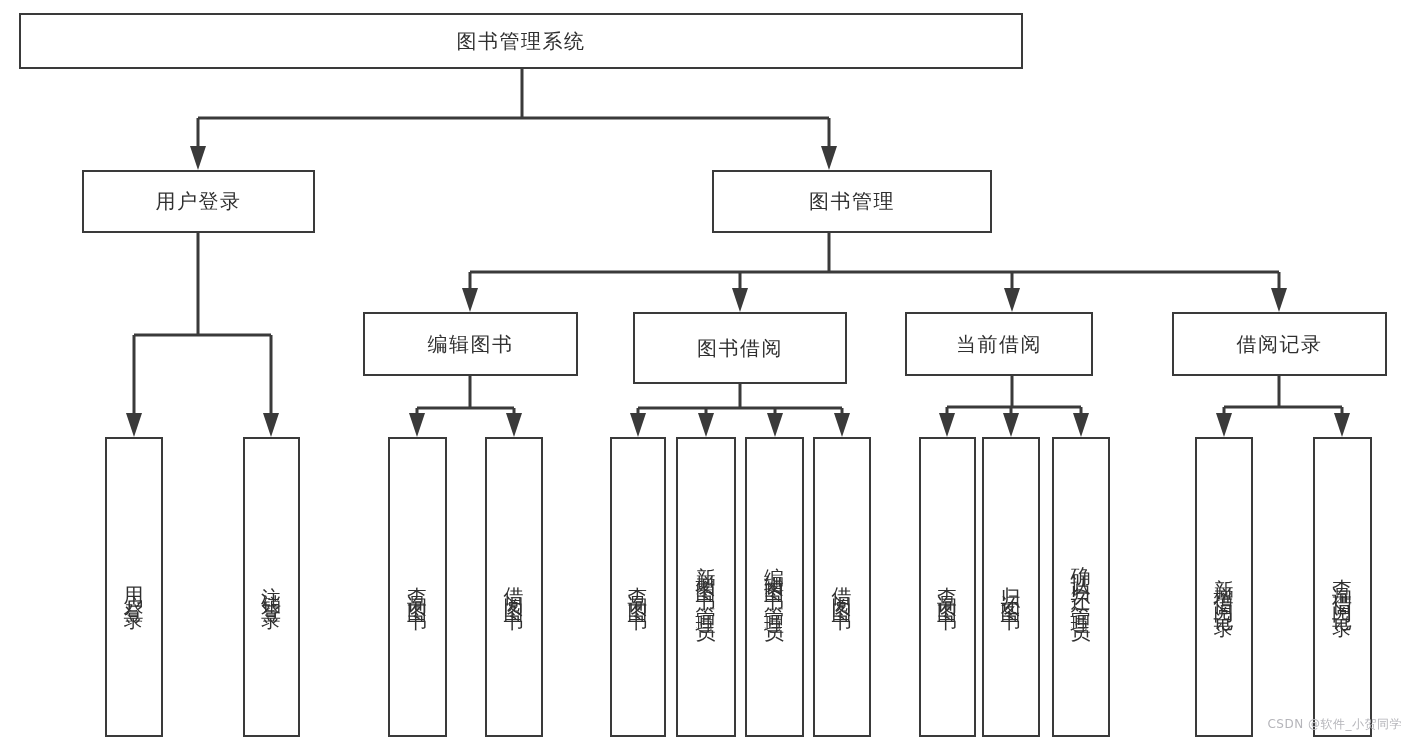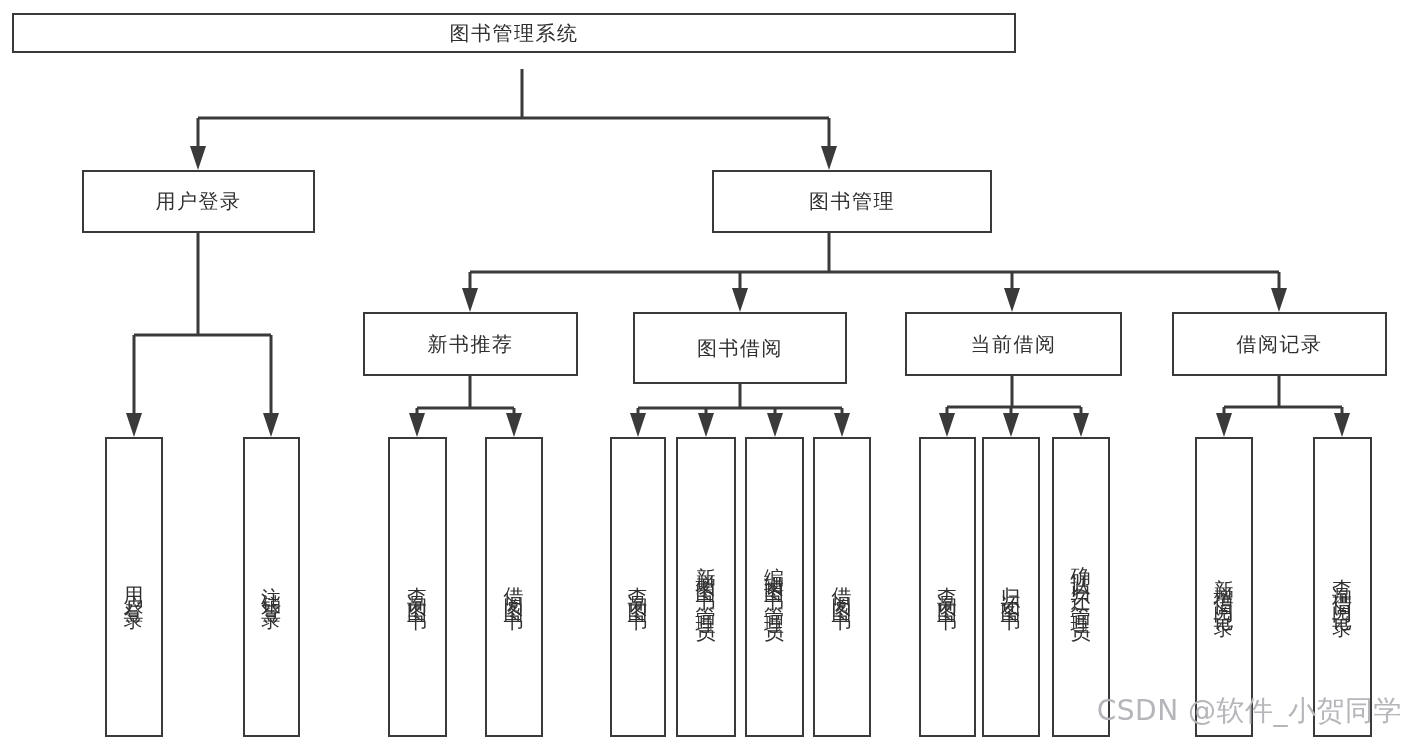--- a/index.html
+++ b/index.html
@@ -40,23 +40,23 @@
   .vtext {
     writing-mode: vertical-rl;
     text-orientation: mixed;
     font-size: 20px;
     line-height: 1;
     letter-spacing: 8px;
     color: #303030;
   }
   #watermark {
     position: absolute;
-    top: 692px;
+    top: 716px;
     right: 3px;
-    font-size: 28px;
+    font-size: 12px;
     color: #b5b5ba;
     letter-spacing: 0.5px;
     white-space: nowrap;
     z-index: 5;
     margin-left: 48px;
   }
 </style>
 </head>
 <body>
 
@@ -102,38 +102,38 @@
 
       <polygon points="939,413 955,413 947,437"></polygon>
       <polygon points="1003,413 1019,413 1011,437"></polygon>
       <polygon points="1073,413 1089,413 1081,437"></polygon>
 
       <polygon points="1216,413 1232,413 1224,437"></polygon>
       <polygon points="1334,413 1350,413 1342,437"></polygon>
     </g>
   </svg>
 
-  <div class="box" style="left:12px;top:13px;width:1004px;height:40px">
+  <div class="box" style="left:19px;top:13px;width:1004px;height:56px">
     <span class="hlabel">图书管理系统</span>
   </div>
 
   <div class="box" style="left:82px;top:170px;width:233px;height:63px">
     <span class="hlabel">用户登录</span>
   </div>
   <div class="box" style="left:712px;top:170px;width:280px;height:63px">
     <span class="hlabel">图书管理</span>
   </div>
 
   <div class="box" style="left:363px;top:312px;width:215px;height:64px">
-    <span class="hlabel">新书推荐</span>
+    <span class="hlabel">编辑图书</span>
   </div>
   <div class="box" style="left:633px;top:312px;width:214px;height:72px">
     <span class="hlabel">图书借阅</span>
   </div>
-  <div class="box" style="left:905px;top:312px;width:217px;height:64px">
+  <div class="box" style="left:905px;top:312px;width:188px;height:64px">
     <span class="hlabel">当前借阅</span>
   </div>
   <div class="box" style="left:1172px;top:312px;width:215px;height:64px">
     <span class="hlabel">借阅记录</span>
   </div>
 
   <div class="box" style="left:105px;top:437px;width:58px;height:300px">
     <span class="vtext">用户登录</span>
   </div>
   <div class="box" style="left:243px;top:437px;width:57px;height:300px">

